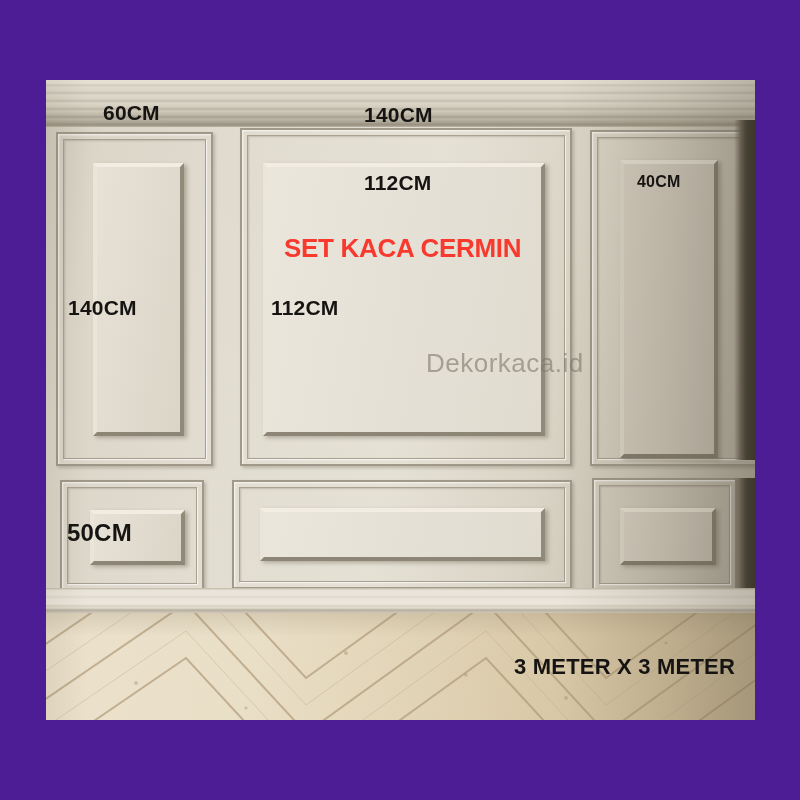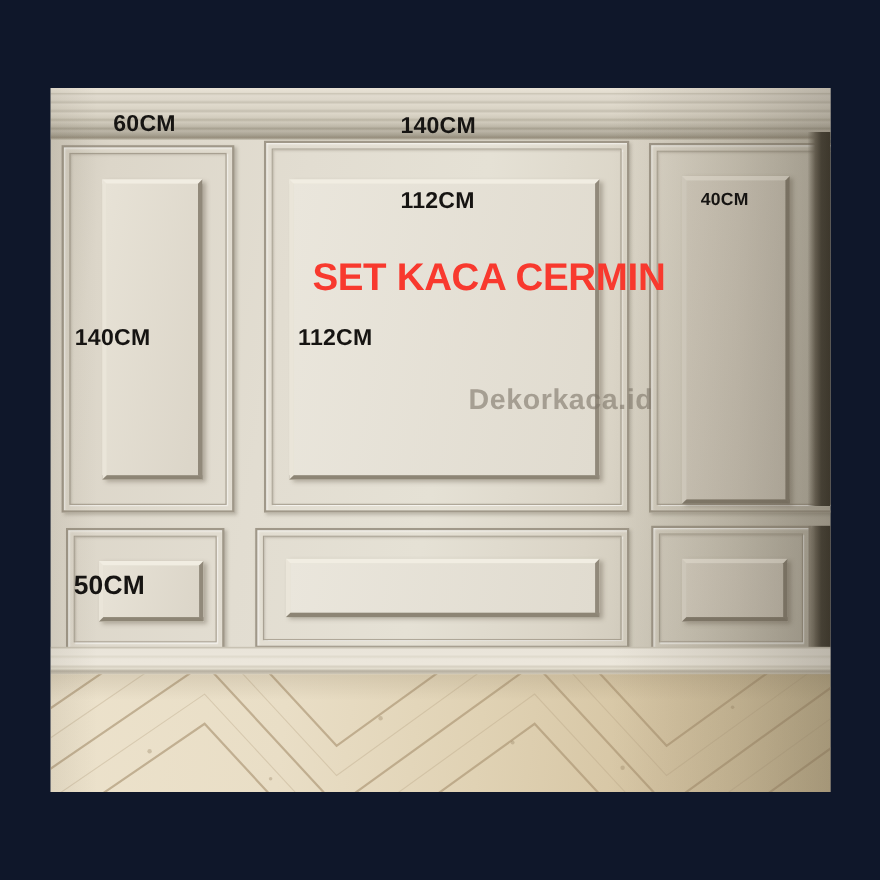--- a/index.html
+++ b/index.html
@@ -1,16 +1,16 @@
 <!DOCTYPE html>
 <html><head>
 <meta charset="utf-8">
 <style>
   html,body{margin:0;padding:0;background:#ffffff;}
-  .canvas{position:relative;width:800px;height:800px;background:#0f172a;overflow:hidden;
+  .canvas{position:relative;width:800px;height:800px;background:#4c1d95;overflow:hidden;
           font-family:"Liberation Sans", sans-serif;}
   .photo{position:absolute;left:46px;top:80px;width:709px;height:640px;overflow:hidden;
          background:linear-gradient(100deg,#cfc9bb 0%,#dcd6c9 8%,#e2ddd1 30%,#e5e1d5 50%,
                     #dad4c6 68%,#c9c3b4 82%,#b7b1a2 94%,#a49e8e 100%);}
   
   .crown{position:absolute;left:0;top:0;width:100%;height:47px;
     background:linear-gradient(to bottom,
       #e8e2d6 0,#e3ddd0 4px,#cdc7b8 5px,#e0dace 7px,#dcd6c9 11px,#c8c2b3 13px,
       #dfd9cc 15px,#d9d3c5 19px,#c4beaf 21px,#dcd6c9 23px,#d2ccbd 27px,#bdb7a7 29px,
       #d8d2c4 31px,#ccc6b7 35px,#b5af9f 37px,#d4cec0 39px,#c0baaa 43px,#a89f8e 45px,#c2bcac 47px);}
@@ -41,21 +41,21 @@
   
   .dark-edge{position:absolute;width:21px;
     background:linear-gradient(90deg,rgba(120,112,98,0),#6b6456 35%,#45403५ 60%,#393429 100%);
     background:linear-gradient(90deg,rgba(120,112,98,0),#6b6456 35%,#454035 60%,#393429 100%);}
   .tint{position:absolute;inset:0;pointer-events:none;
     background:linear-gradient(90deg,rgba(100,90,70,.10) 0,rgba(0,0,0,0) 6%,rgba(0,0,0,0) 72%,
                rgba(95,85,68,.16) 88%,rgba(70,63,50,.28) 100%);}
   
   .lbl{position:absolute;font-weight:700;color:#161412;line-height:1;letter-spacing:.2px;z-index:6;}
   .title{position:absolute;font-weight:700;line-height:1;z-index:6;letter-spacing:-.3px;}
-  .watermark{position:absolute;font-weight:700;line-height:1;z-index:6;letter-spacing:.5px;}
+  .watermark{position:absolute;font-weight:400;line-height:1;z-index:6;letter-spacing:.5px;}
 </style>
 </head>
 <body>
 
 <div class="canvas">
   <div class="photo">
 
     <div class="crown"></div>
 
     <div class="frame" style="left:10px;top:52px;width:153px;height:330px"></div>
@@ -105,19 +105,20 @@
     <div class="tint"></div>
 
     <div class="lbl" style="left:57px;top:22px;font-size:21px">60CM</div>
     <div class="lbl" style="left:318px;top:24px;font-size:21px">140CM</div>
     <div class="lbl" style="left:318px;top:92px;font-size:21px">112CM</div>
     <div class="lbl" style="left:225px;top:217px;font-size:21px">112CM</div>
     <div class="lbl" style="left:22px;top:217px;font-size:21px">140CM</div>
     <div class="lbl" style="left:591px;top:94px;font-size:16px">40CM</div>
     <div class="lbl" style="left:21px;top:441px;font-size:24px">50CM</div>
 
-    <div class="title" style="left:238px;top:155px;font-size:35px;color:#f8392e">SET KACA CERMIN</div>
+    <div class="title" style="left:238px;top:155px;font-size:26px;color:#f8392e">SET KACA CERMIN</div>
 
     <div class="watermark" style="left:380px;top:270px;font-size:26px;color:rgba(128,119,106,0.62)">Dekorkaca.id</div>
 
+    <div class="lbl" style="left:468px;top:576px;font-size:22px">3 METER X 3 METER</div>
 
   </div>
 </div>
 
 </body></html>

